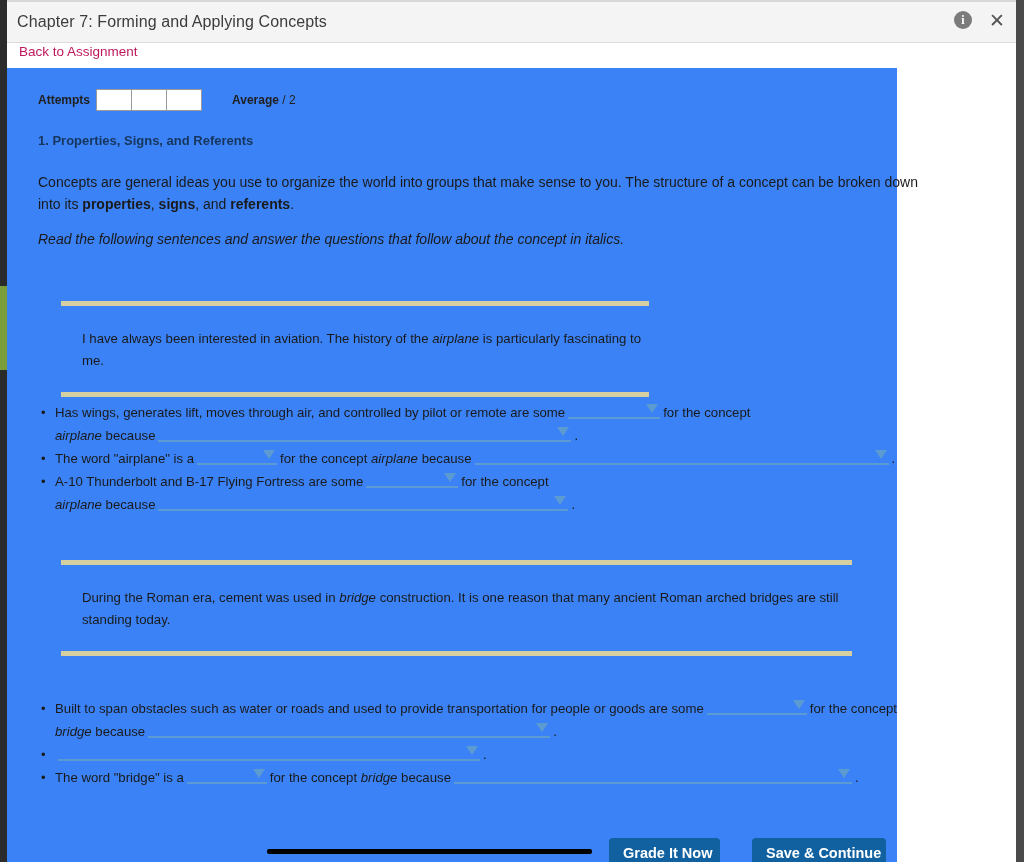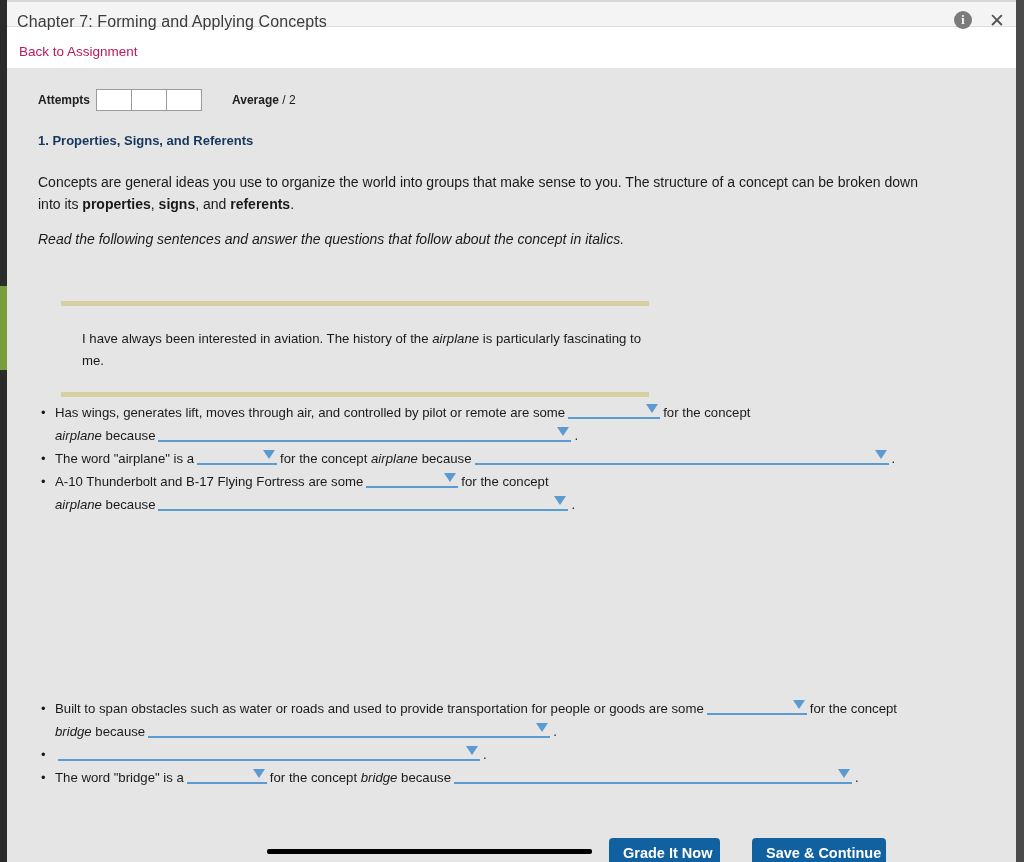--- a/index.html
+++ b/index.html
@@ -36,21 +36,21 @@
   }
   .edge-topline {
     position: absolute; left: 7px; top: 0;
     width: 1009px; height: 2px;
     background: #d8d8d8;
   }
 
   
   .titlebar {
     position: absolute; left: 7px; top: 2px;
-    width: 1009px; height: 25px;
+    width: 1009px; height: 41px;
     background: #f4f4f4;
     border-bottom: 1px solid #dcdcdc;
   }
   .titlebar-title {
     position: absolute; left: 10px; top: 11px;
     font-size: 16px;
     color: #3c3c3c;
     letter-spacing: .1px;
     white-space: nowrap;
   }
@@ -78,22 +78,22 @@
     position: absolute; left: 19px; top: 44px;
     font-size: 13.5px;
     color: #be185d;
     cursor: pointer;
     white-space: nowrap;
   }
 
   
   .content {
     position: absolute; left: 7px; top: 68px;
-    width: 1009px; height: 794px;
-    background: #e5e5e5;
+    width: 890px; height: 794px;
+    background: #3b82f6;
   }
 
   
   .attempts-row {
     position: absolute; left: 31px; top: 21px;
     display: flex; align-items: center;
   }
   .attempts-label {
     font-size: 12px; font-weight: bold; color: #202020;
     margin-right: 7px;
@@ -286,20 +286,25 @@
         <span class="row"><span>The word "airplane" is a</span><span class="dd w-mid"><span class="caret"></span></span><span>for the concept</span>&nbsp;<i>airplane</i>&nbsp;<span>because</span><span class="dd w-xlong"><span class="caret"></span></span><span>.</span></span>
       </div>
 
       <div class="bullet">
         <span class="row"><span>A-10 Thunderbolt and B-17 Flying Fortress are some</span><span class="dd w-short"><span class="caret"></span></span><span>for the concept</span></span>
         <span class="l2"><i>airplane</i>&nbsp;<span>because</span><span class="dd w-very"><span class="caret"></span></span><span>.</span></span>
       </div>
 
     </div>
 
+    <div class="quote quote-2">
+      <div class="bar"></div>
+      <div class="qtext"><span>During the Roman era, cement was used in </span><i>bridge</i><span> construction. It is one reason that many ancient Roman arched bridges are still standing today.</span></div>
+      <div class="bar"></div>
+    </div>
 
     <div class="bullets bul-2">
 
       <div class="bullet">
         <span class="row"><span>Built to span obstacles such as water or roads and used to provide transportation for people or goods are some</span><span class="dd w-b1"><span class="caret"></span></span><span>for the concept</span></span>
         <span class="l2"><i>bridge</i>&nbsp;<span>because</span><span class="dd w-b2"><span class="caret"></span></span><span>.</span></span>
       </div>
 
       <div class="bullet">
         <span class="l2"><span class="dd w-b4"><span class="caret"></span></span><span>.</span></span>

